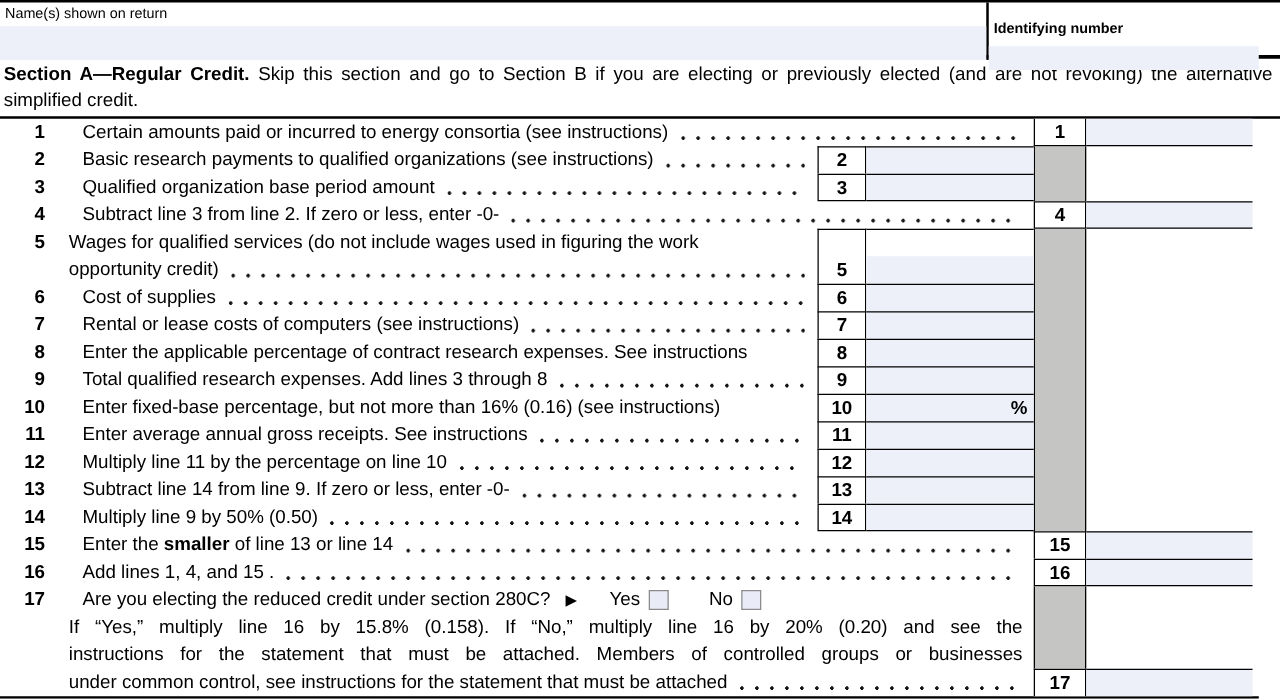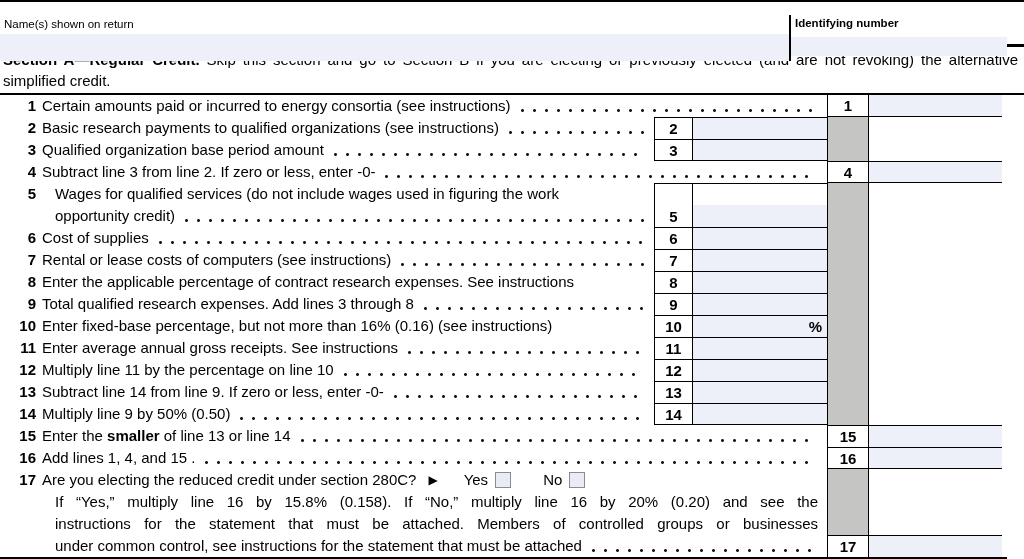--- a/index.html
+++ b/index.html
@@ -4,36 +4,36 @@
 <style>
   html,body { margin:0; padding:0; background:#ffffff; }
   .page {
     position:relative; width:1024px; height:559px;
     background:#ffffff; overflow:hidden;
     font-family:"Liberation Sans", "DejaVu Sans", sans-serif;
     color:#000; font-size:15px;
   }
   
   .header-row { position:relative; height:42px; border-top:2px solid #000; border-bottom:3px solid #000; }
-  .name-cell { position:absolute; left:0; top:13px; width:789px; height:46px; border-right:2px solid #000; }
+  .name-cell { position:absolute; left:0; top:0; width:789px; height:46px; border-right:2px solid #000; }
   .id-cell   { position:absolute; left:791px; top:12px; right:17px; height:42px; }
   .cell-label { font-size:11.5px; padding:3px 0 0 4px; line-height:13px; }
   .bold { font-weight:bold; }
   .name-fill { position:absolute; left:0; right:0; top:19px; bottom:0; background:#edf0f9; }
   .id-fill   { position:absolute; left:0; right:0; top:23px; bottom:0; background:#edf0f9; }
   
   .section-head { height:44px; padding:2px 6px 0 3px; line-height:21px; text-align:justify; }
   
   .form-body { position:relative; height:462px; border-top:2px solid #000; }
   .trow { display:flex; align-items:stretch; line-height:22px; }
   .h22 { height:22px; } .h44 { height:44px; } .h88 { height:88px; }
   .pr-inner { padding-right:378px; }
   .pr-outer { padding-right:206px; }
   .ln { width:36px; text-align:right; font-weight:bold; flex:none; }
-  .desc { margin-left:6px; white-space:nowrap; }
+  .desc { margin-left:30px; white-space:nowrap; }
   .desc-block { flex:1; margin-left:19px; }
   .desc-block .l { height:22px; line-height:22px; display:flex; white-space:nowrap; }
   .dots { flex:1 0 12px; height:3px; align-self:flex-end; margin:0 2px 5px 10px;
           background-image:radial-gradient(circle at 1.5px 1.5px, #151515 1.25px, rgba(0,0,0,0) 1.6px);
           background-size:12px 3px; background-repeat:repeat-x; }
   
   .q-line { display:flex; height:22px; line-height:22px; align-items:stretch; }
   .arrow { margin-left:12px; font-size:12px; line-height:22px; }
   .ans { margin-left:26px; }
   .ans2 { margin-left:32px; }

